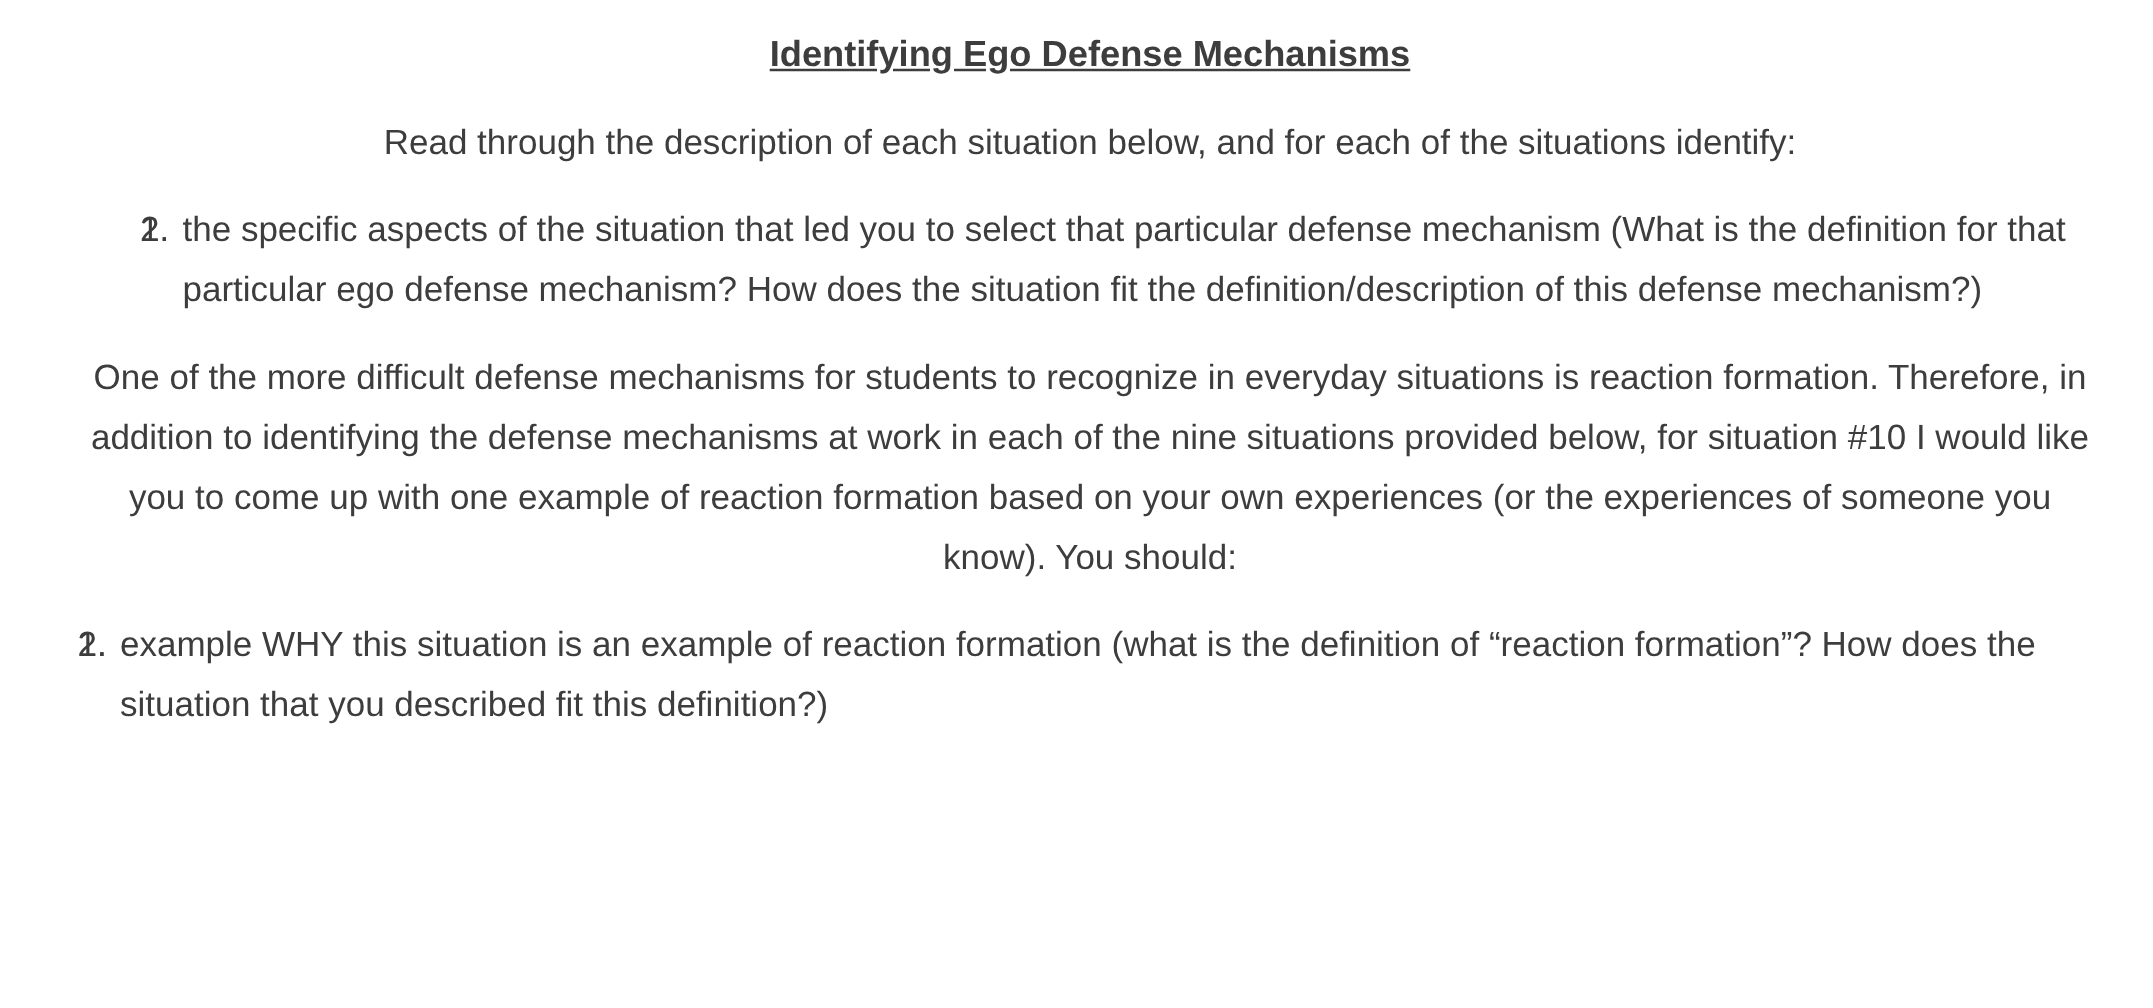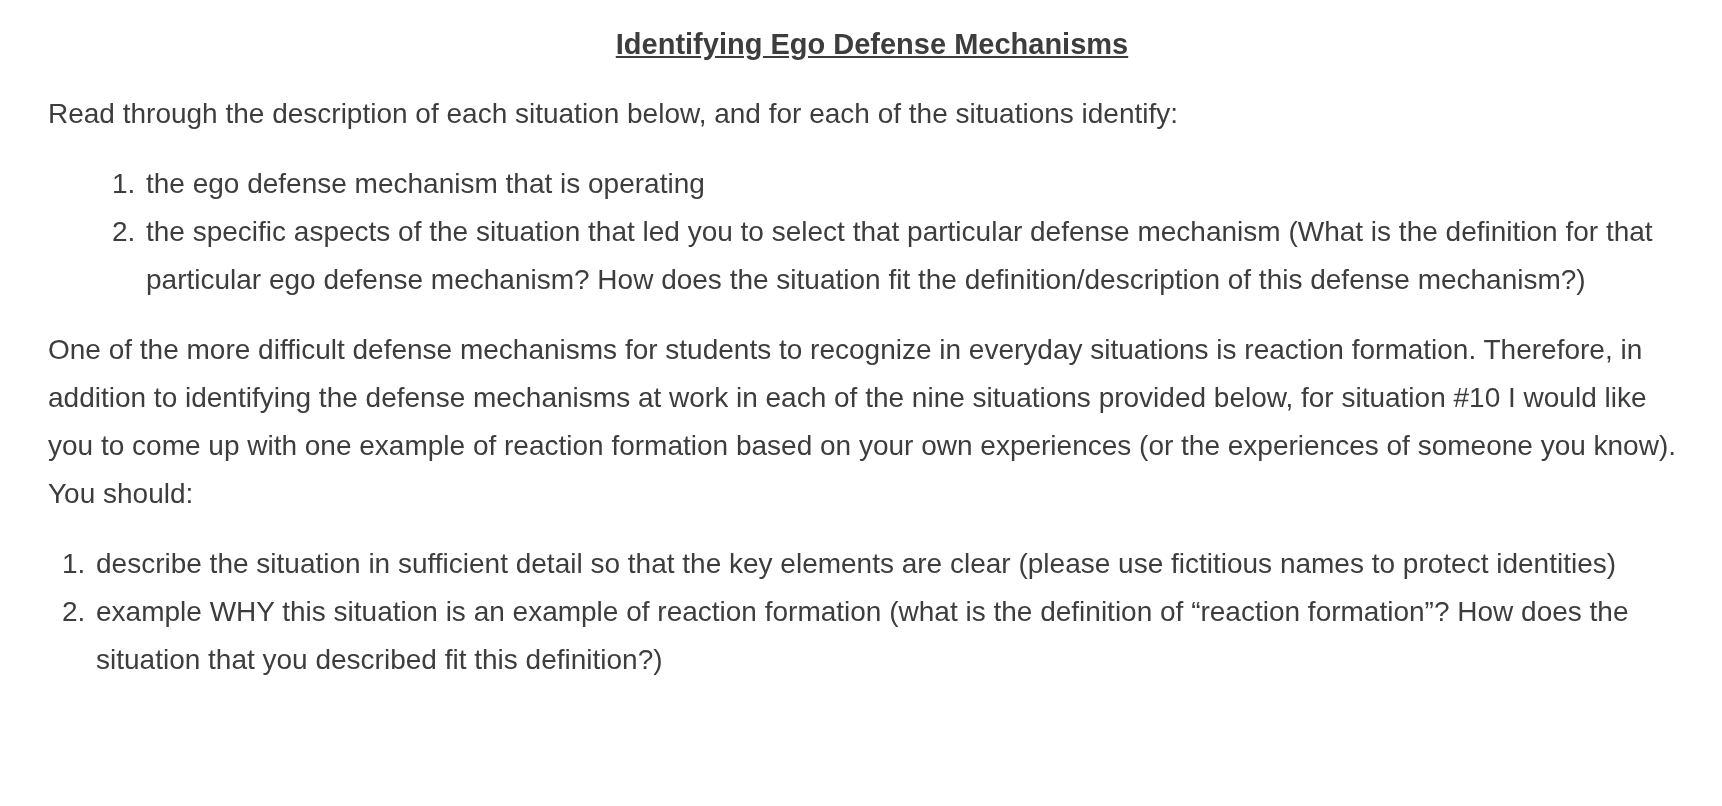--- a/index.html
+++ b/index.html
@@ -8,53 +8,51 @@
       font-family:"Liberation Sans", sans-serif;
       color:#3d3d3d;
       font-size:28px;
       line-height:48px;
     }
     .page { padding:14px 24px 0 46px; }
     .title {
       text-align:center; font-weight:bold; text-decoration:underline;
       font-size:29px; line-height:48px; margin:6px 0 22px 0;
     }
-    p { margin:2px; }
+    p { margin:14px;text-align:center; }
     ol { margin:0; padding:0; list-style:none; }
     ol li { position:relative; }
     .list1 { margin:22px 0 22px 100px; }
     .list2 { margin:22px 0 0 50px; }
     .num { position:absolute; left:-34px; }
     .para2 { margin-top:0; }
     b { font-weight:normal; }
   </style>
 </head>
 <body>
 
 <div class="page">
   <div class="title">Identifying Ego Defense Mechanisms</div>
 
   <p>Read through the description of each situation below, and for each of the situations identify:</p>
 
   <ol class="list1">
     <li>
       <span class="num">1.</span>
-      <span>the ego defense mechanism that is operating</span>
     </li>
     <li>
       <span class="num">2.</span>
       <span>the specific aspects of the situation that led you to select that particular defense mechanism (What is the definition for that particular ego defense mechanism?  How does the situation fit the definition/description of this defense mechanism?)</span>
     </li>
   </ol>
 
   <p class="para2"><span>One of the more difficult defense mechanisms for students to recognize in everyday situations is </span><b>reaction formation</b><span>. Therefore, in addition to identifying the defense mechanisms at work in each of the nine situations provided below, for situation #10 I would like you to come up with one example of reaction formation based on your own experiences (or the experiences of someone you know). You should:</span></p>
 
   <ol class="list2">
     <li>
       <span class="num">1.</span>
-      <span>describe the situation in sufficient detail so that the key elements are clear (please use fictitious names to protect identities)</span>
     </li>
     <li>
       <span class="num">2.</span>
       <span>example </span><b>WHY</b><span> this situation is an example of reaction formation (what is the definition of “reaction formation”? How does the situation that you described fit this definition?)</span>
     </li>
   </ol>
 </div>
 
 </body></html>

